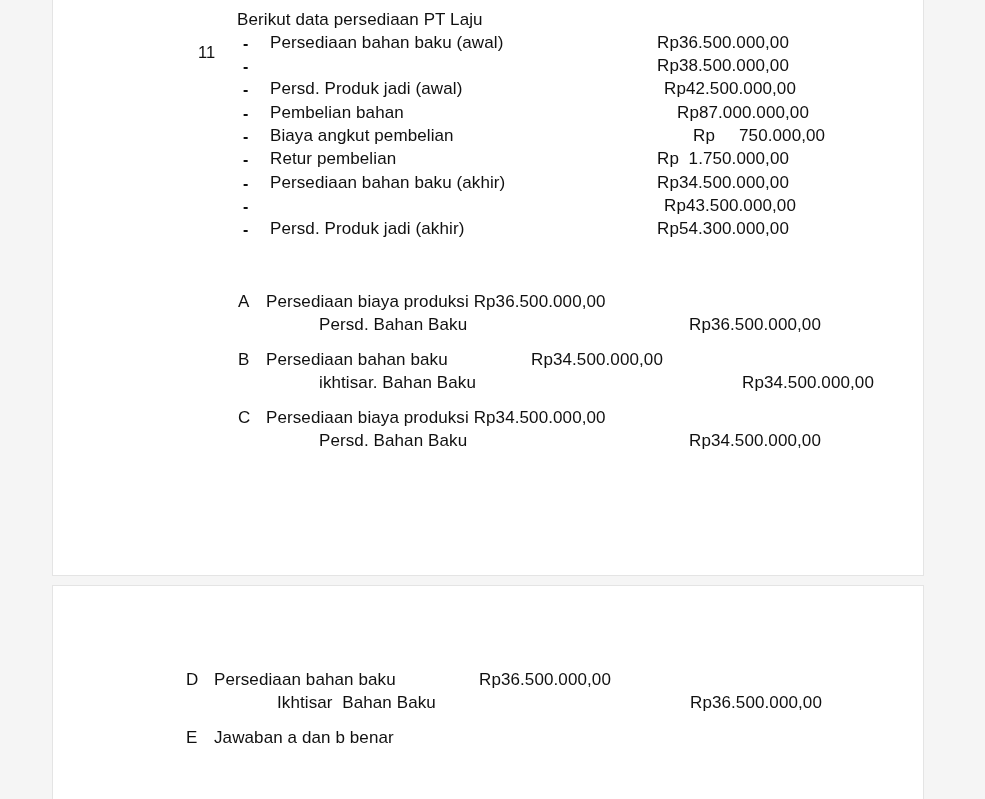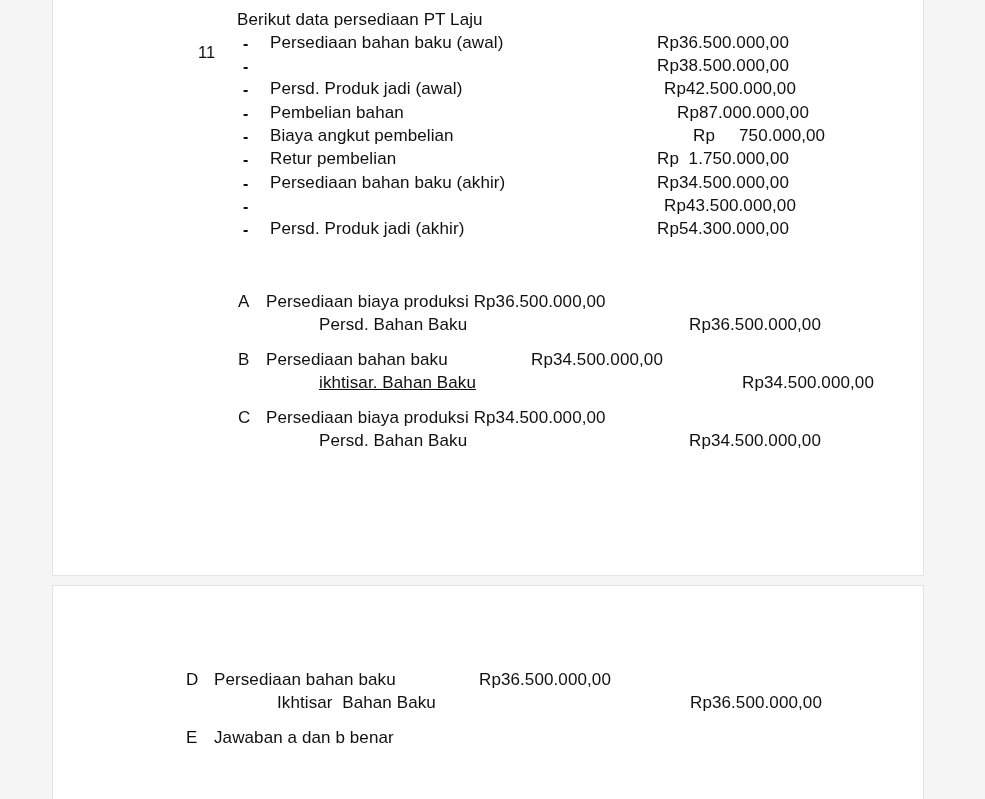--- a/index.html
+++ b/index.html
@@ -111,21 +111,21 @@
 
 
       <span class="t optletter" style="left:185px; top:328px;">A</span>
       <span class="t optline" style="left:213px; top:328px;">Persediaan biaya produksi Rp36.500.000,00</span>
       <span class="t optline" style="left:266px; top:351px;">Persd. Bahan Baku</span>
       <span class="t optline" style="left:636px; top:351px;">Rp36.500.000,00</span>
 
       <span class="t optletter" style="left:185px; top:386px;">B</span>
       <span class="t optline" style="left:213px; top:386px;">Persediaan bahan baku</span>
       <span class="t optline" style="left:478px; top:386px;">Rp34.500.000,00</span>
-      <span class="t optline" style="left:266px; top:409px;text-decoration:underline;">ikhtisar. Bahan Baku</span>
+      <span class="t optline" style="left:266px; top:409px;">ikhtisar. Bahan Baku</span>
       <span class="t optline" style="left:689px; top:409px;">Rp34.500.000,00</span>
 
       <span class="t optletter" style="left:185px; top:444px;">C</span>
       <span class="t optline" style="left:213px; top:444px;">Persediaan biaya produksi Rp34.500.000,00</span>
       <span class="t optline" style="left:266px; top:467px;">Persd. Bahan Baku</span>
       <span class="t optline" style="left:636px; top:467px;">Rp34.500.000,00</span>
 
     </div>
   </div>
 

